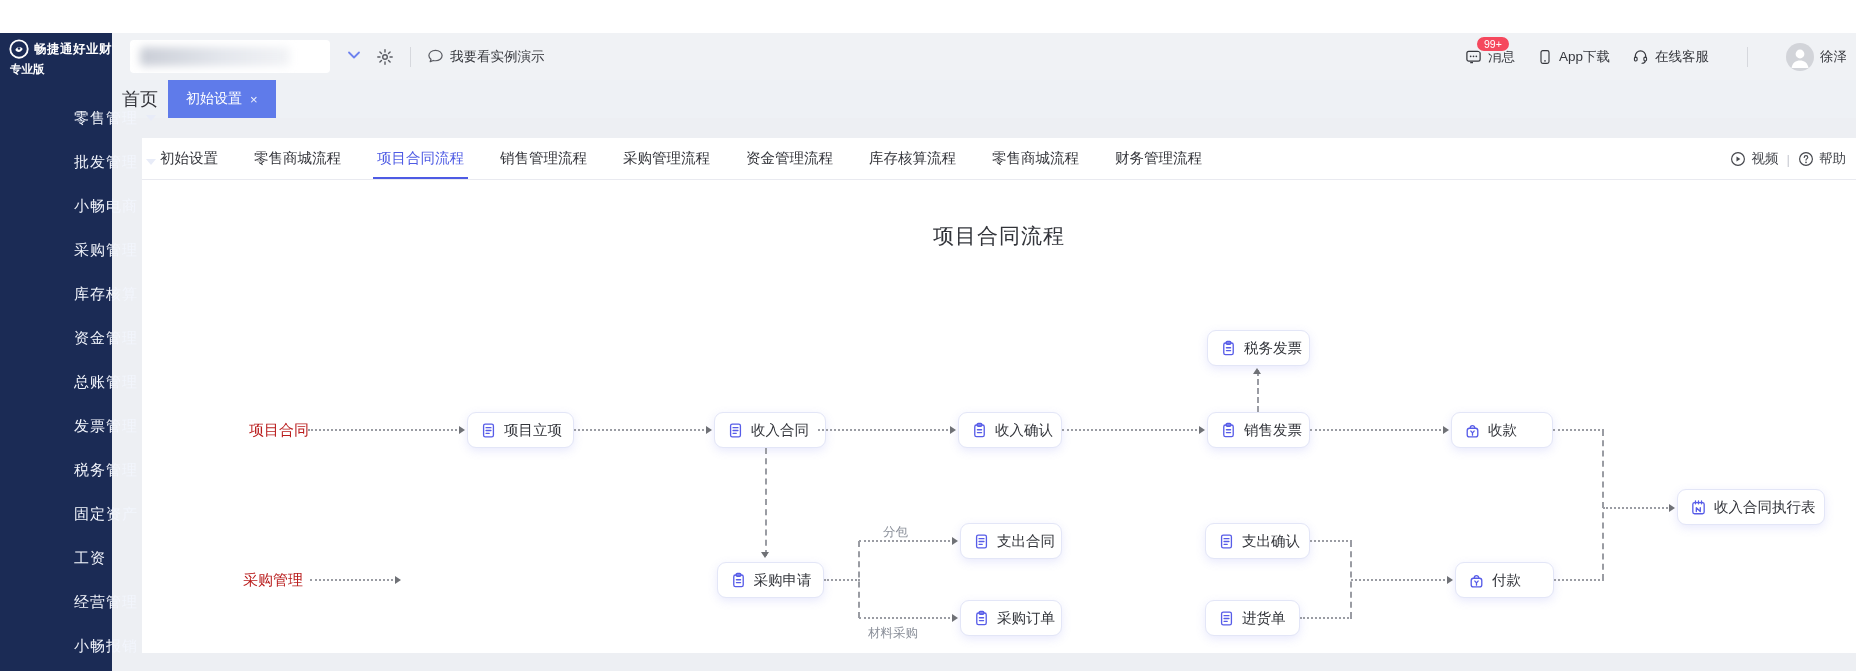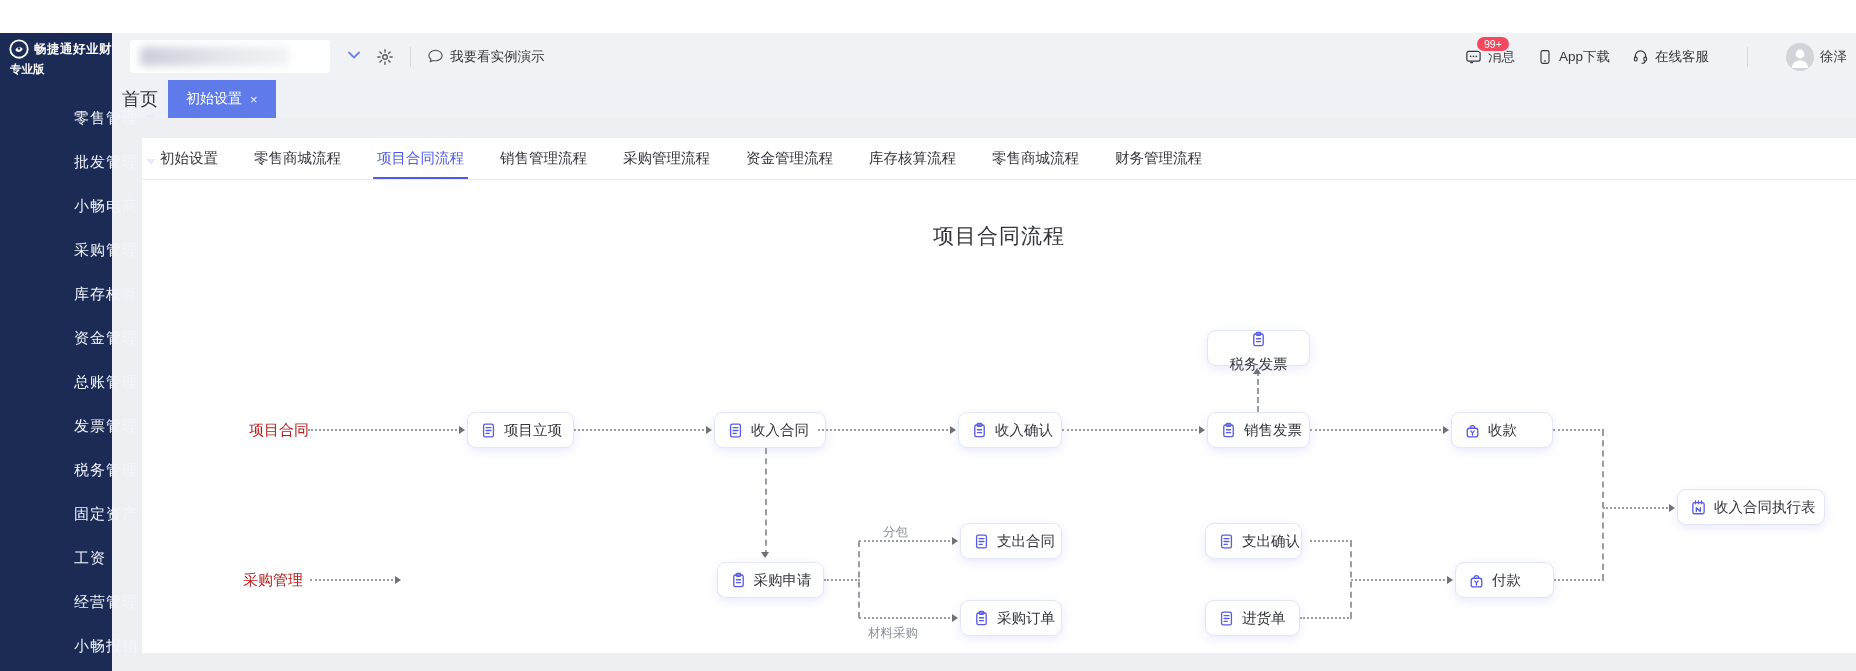--- a/index.html
+++ b/index.html
@@ -222,20 +222,38 @@
     <div class="tabs-row" id="process-tabs">
       <div class="tab">初始设置</div>
         <div class="tab">零售商城流程</div>
         <div class="tab active">项目合同流程</div>
         <div class="tab">销售管理流程</div>
         <div class="tab">采购管理流程</div>
         <div class="tab">资金管理流程</div>
         <div class="tab">库存核算流程</div>
         <div class="tab">零售商城流程</div>
         <div class="tab">财务管理流程</div>
+        <div class="card-tools">
+        <span class="t-item">
+          <svg width="16" height="16" viewBox="0 0 18 18">
+              <circle cx="9" cy="9" r="7.2" fill="none" stroke="#45474d" stroke-width="1.3"></circle>
+              <path d="M7.3 6.2l4.4 2.8-4.4 2.8z" fill="#45474d"></path>
+            </svg>
+          <span>视频</span>
+        </span>
+        <span class="tools-sep">|</span>
+        <span class="t-item">
+          <svg width="16" height="16" viewBox="0 0 18 18">
+              <circle cx="9" cy="9" r="7.2" fill="none" stroke="#45474d" stroke-width="1.3"></circle>
+              <path d="M7 7.2c0-2.6 4-2.6 4 0 0 1.4-2 1.4-2 3" fill="none" stroke="#45474d" stroke-width="1.3" stroke-linecap="round"></path>
+              <circle cx="9" cy="12.8" r=".9" fill="#45474d"></circle>
+            </svg>
+          <span>帮助</span>
+        </span>
+      </div>
     </div>
     <div class="flow-title">项目合同流程</div>
     <div id="flow-canvas">
         <div class="node" style="left: 325px; top: 274px; width: 107px;">
           <svg width="17" height="17" viewBox="0 0 18 18" fill="none" stroke="#575ce8" stroke-width="1.4" stroke-linecap="round" stroke-linejoin="round">
             <rect x="3.8" y="2.2" width="10.4" height="13.6" rx="1.8"></rect>
             <path d="M6.4 6h5.2M6.4 9h5.2M6.4 12h3.4"></path>
           </svg>
           <span>项目立项</span>
         </div>
@@ -263,21 +281,21 @@
           <span>销售发票</span>
         </div>
         <div class="node" style="left: 1309px; top: 274px; width: 102px;">
           <svg width="17" height="17" viewBox="0 0 18 18" fill="none" stroke="#575ce8" stroke-width="1.4" stroke-linecap="round" stroke-linejoin="round">
             <rect x="3.4" y="6.6" width="11.2" height="9.2" rx="2.4"></rect>
             <path d="M6.6 6.4c0-3.4 4.8-3.4 4.8 0"></path>
             <path d="M7.3 9.6l1.7 1.9 1.7-1.9M9 11.5v2.4"></path>
           </svg>
           <span>收款</span>
         </div>
-        <div class="node" style="left: 1065px; top: 192px; width: 103px; flex-direction: column;">
+        <div class="node" style="left: 1065px; top: 192px; width: 103px;">
           <svg width="17" height="17" viewBox="0 0 18 18" fill="none" stroke="#575ce8" stroke-width="1.4" stroke-linecap="round" stroke-linejoin="round">
             <rect x="4" y="3.2" width="10" height="12.3" rx="1.8"></rect>
             <rect x="6.6" y="1.5" width="4.8" height="3" rx="1"></rect>
             <path d="M6.8 8.2h4.4M6.8 11.2h4.4"></path>
           </svg>
           <span>税务发票</span>
         </div>
         <div class="node" style="left: 575px; top: 424px; width: 107px; justify-content: center;">
           <svg width="17" height="17" viewBox="0 0 18 18" fill="none" stroke="#575ce8" stroke-width="1.4" stroke-linecap="round" stroke-linejoin="round">
             <rect x="4" y="3.2" width="10" height="12.3" rx="1.8"></rect>
@@ -286,21 +304,21 @@
           </svg>
           <span>采购申请</span>
         </div>
         <div class="node" style="left: 818px; top: 385px; width: 102px;">
           <svg width="17" height="17" viewBox="0 0 18 18" fill="none" stroke="#575ce8" stroke-width="1.4" stroke-linecap="round" stroke-linejoin="round">
             <rect x="3.8" y="2.2" width="10.4" height="13.6" rx="1.8"></rect>
             <path d="M6.4 6h5.2M6.4 9h5.2M6.4 12h3.4"></path>
           </svg>
           <span>支出合同</span>
         </div>
-        <div class="node" style="left: 1063px; top: 385px; width: 97px;">
+        <div class="node" style="left: 1063px; top: 385px; width: 105px;">
           <svg width="17" height="17" viewBox="0 0 18 18" fill="none" stroke="#575ce8" stroke-width="1.4" stroke-linecap="round" stroke-linejoin="round">
             <rect x="3.8" y="2.2" width="10.4" height="13.6" rx="1.8"></rect>
             <path d="M6.4 6h5.2M6.4 9h5.2M6.4 12h3.4"></path>
           </svg>
           <span>支出确认</span>
         </div>
         <div class="node" style="left: 818px; top: 462px; width: 102px;">
           <svg width="17" height="17" viewBox="0 0 18 18" fill="none" stroke="#575ce8" stroke-width="1.4" stroke-linecap="round" stroke-linejoin="round">
             <rect x="4" y="3.2" width="10" height="12.3" rx="1.8"></rect>
             <rect x="6.6" y="1.5" width="4.8" height="3" rx="1"></rect>

